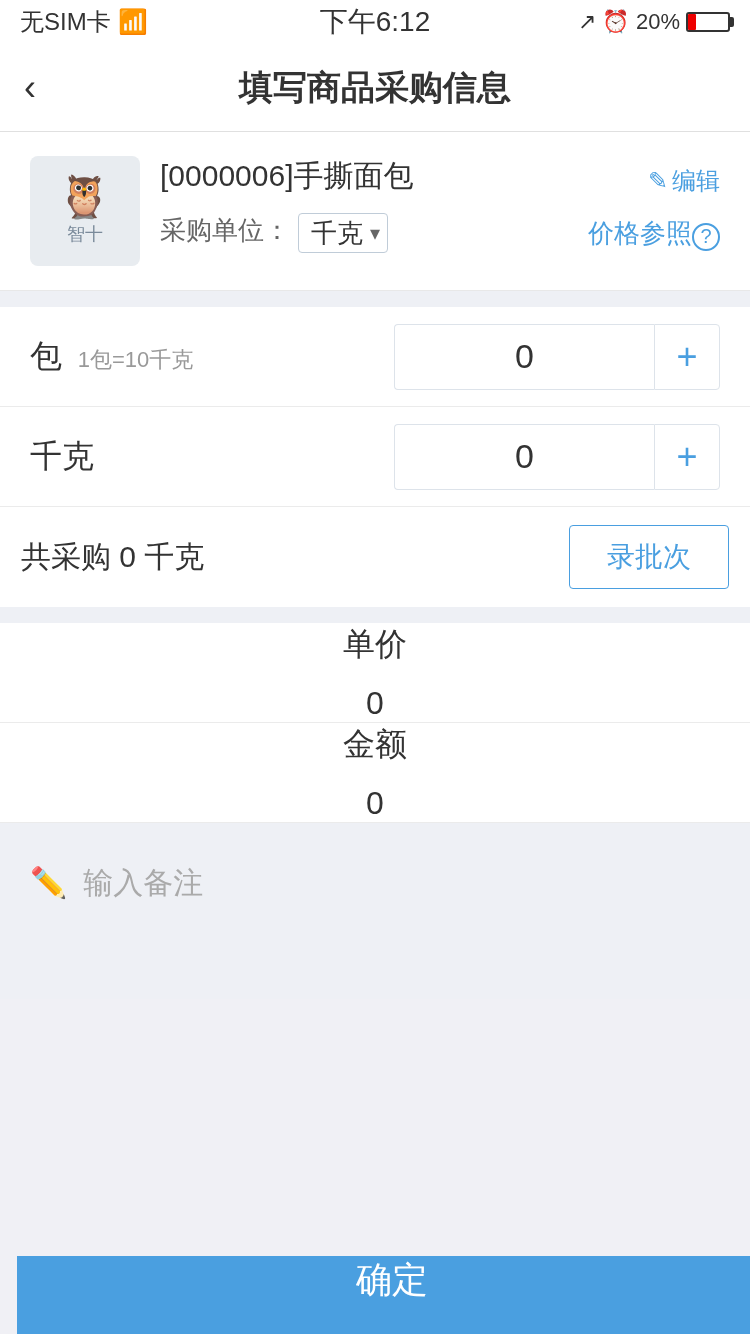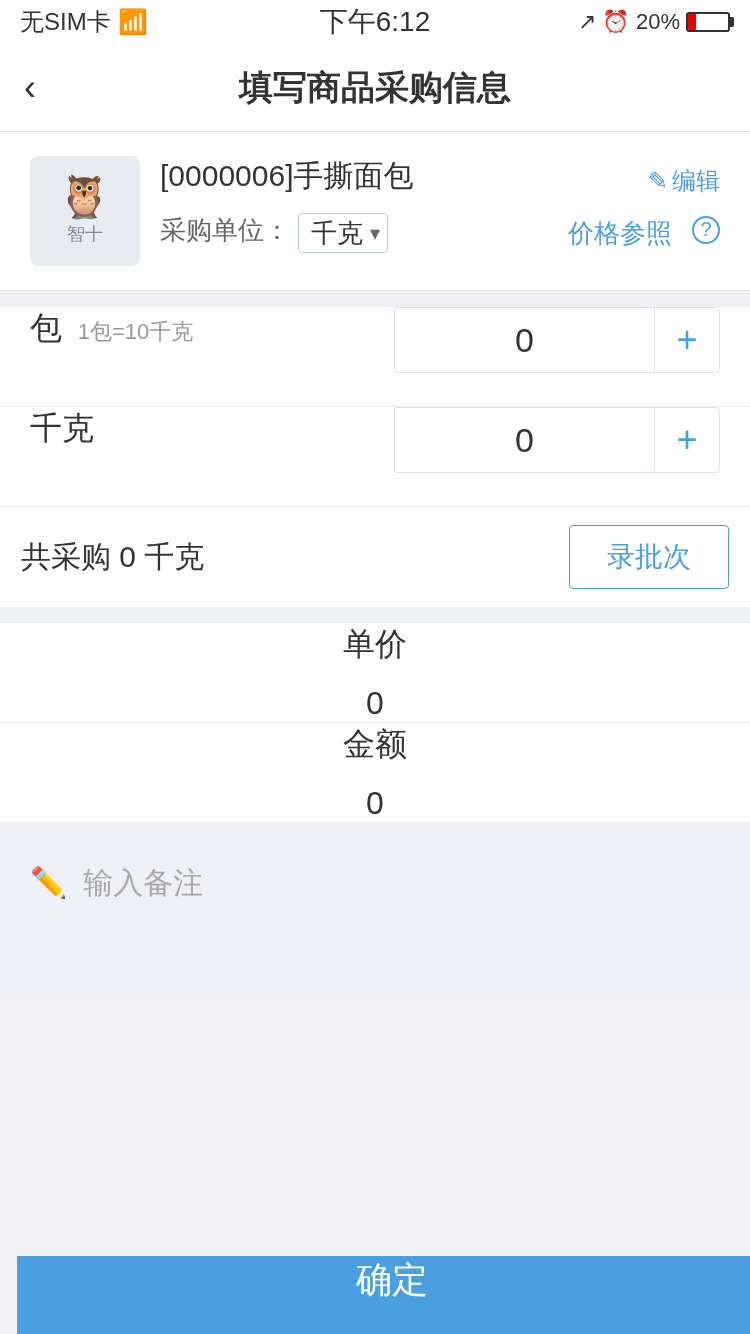--- a/index.html
+++ b/index.html
@@ -178,22 +178,22 @@
       top: 50%;
       transform: translateY(-50%);
       font-size: 20px;
       color: #666;
       pointer-events: none;
     }
     .price-ref {
       font-size: 26px;
       color: #4a9fe0;
       display: flex;
-      align-items: flex-start;
-      gap: 20px;
+      align-items: flex-end;
+      gap: 0;
       cursor: pointer;
     }
     .price-ref-help {
       width: 28px;
       height: 28px;
       border: 2px solid #4a9fe0;
       border-radius: 50%;
       display: flex;
       align-items: center;
       justify-content: center;
@@ -206,21 +206,21 @@
       height: 16px;
       background: #eef0f5;
     }
 
     
     .input-section {
       background: #fff;
     }
     .input-row {
       display: flex;
-      align-items: flex-start;
+      align-items: center;
       padding: 0 30px;
       height: 100px;
       border-bottom: 1px solid #ebebeb;
     }
     .input-row-label {
       flex: 1;
     }
     .input-row-label-main {
       font-size: 32px;
       color: #333;

